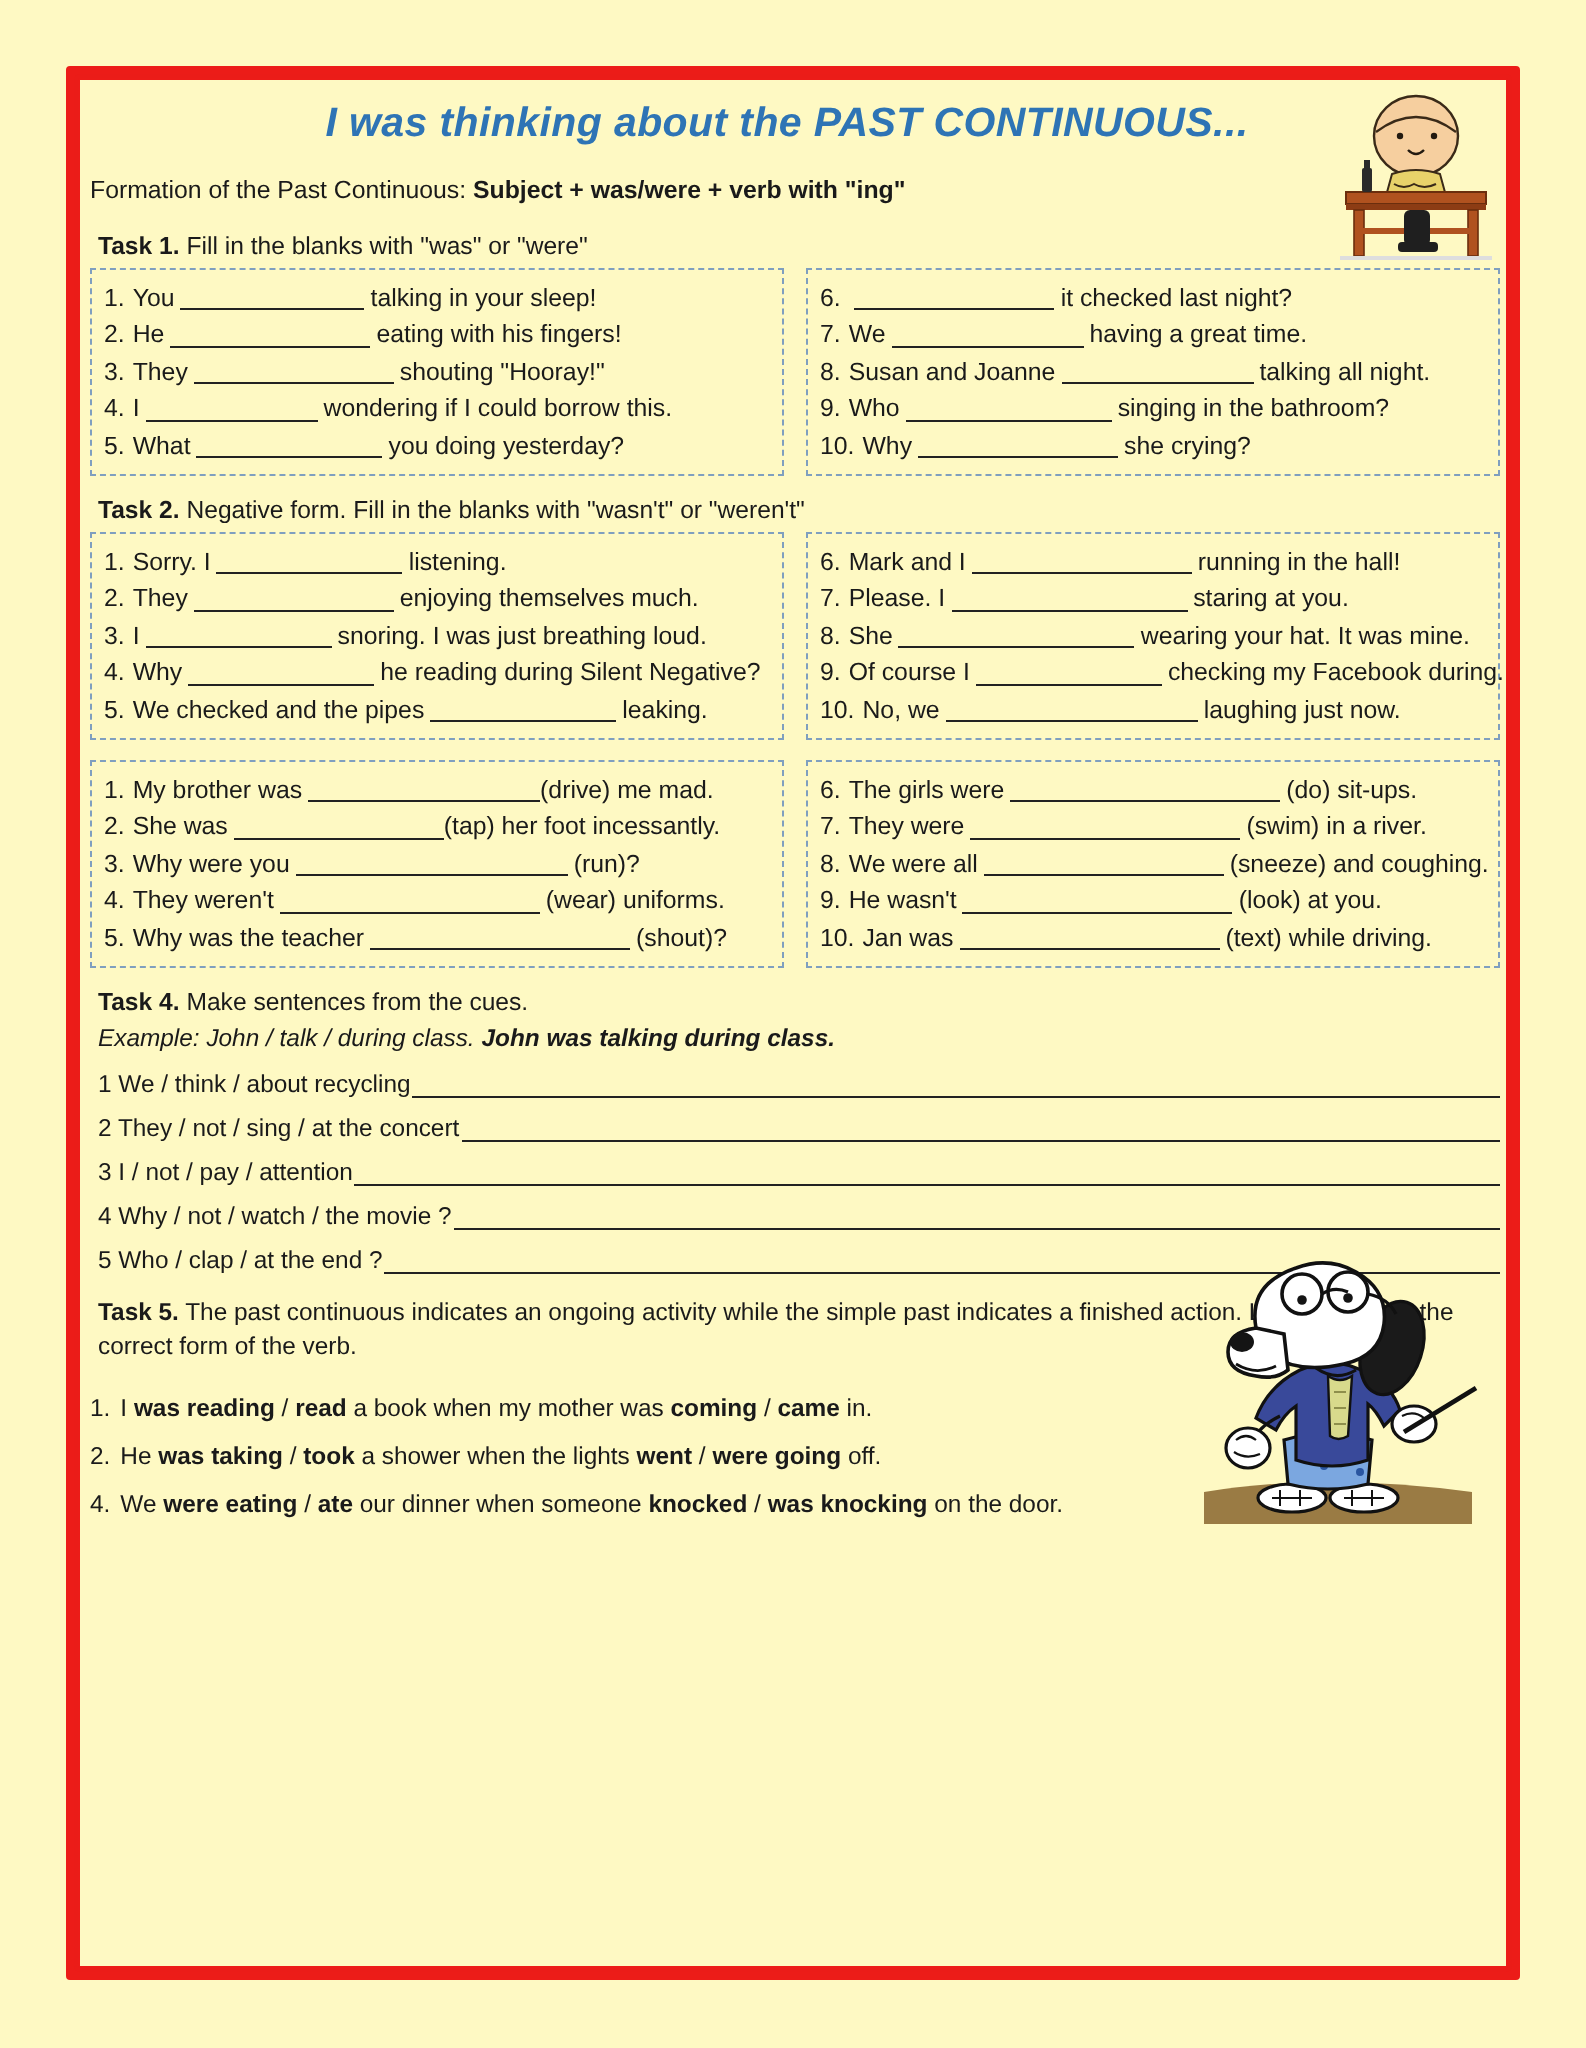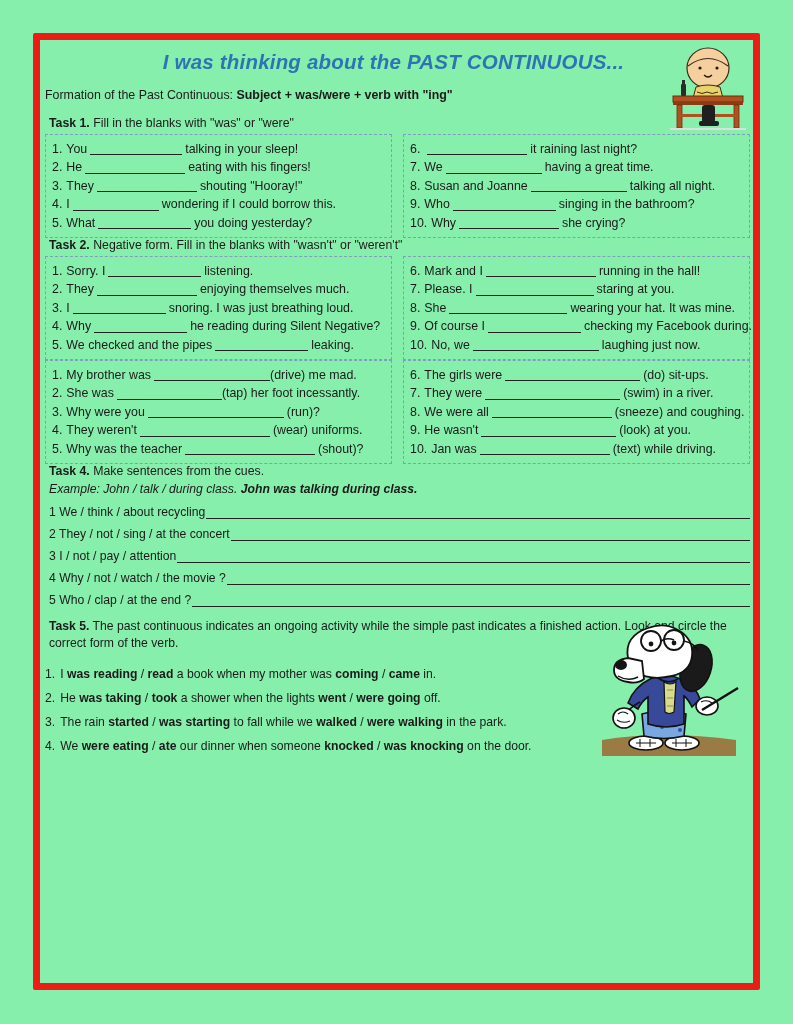--- a/index.html
+++ b/index.html
@@ -15,21 +15,21 @@
     color: #1a1a1a;
     overflow: hidden;
     position: relative;
   }
 
   .page {
     position: absolute;
     left: 0; top: 0;
     width: 793px;
     height: 1024px;
-    background: #86efac;
+    background: #fef9c3;
   }
 
   
   .red-frame {
     position: absolute;
     left: 33px;
     top: 33px;
     width: 727px;
     height: 957px;
     box-sizing: border-box;
@@ -108,21 +108,21 @@
   .qtext { flex: 0 0 auto; }
   .blank {
     flex: 0 0 auto;
     border-bottom: 1px solid #222;
     height: 11px;
     margin: 0 3px;
     align-self: flex-end;
   }
 
   
-  .sec { }
+  .sec { margin-top: 10px; }
 
   
   .t4-example {
     font-size: 12.2px;
     font-style: italic;
     margin: 0 0 2px 4px;
   }
   .t4-example b { font-weight: bold; font-style: italic; }
   .cue-row {
     display: flex;
@@ -255,21 +255,21 @@
               <span class="qnum">5.</span>
               <span class="qtext">What</span>
               <span class="blank" style="width: 93px;"></span>
               <span class="qtext">you doing yesterday?</span>
             </div>
           </div>
         <div class="colbox" id="t1-right">
             <div class="qrow">
               <span class="qnum">6.</span>
               <span class="blank" style="width: 100px;"></span>
-              <span class="qtext">it raining last night?</span>
+              <span class="qtext">it checked last night?</span>
             </div>
             <div class="qrow">
               <span class="qnum">7.</span>
               <span class="qtext">We</span>
               <span class="blank" style="width: 96px;"></span>
               <span class="qtext">having a great time.</span>
             </div>
             <div class="qrow">
               <span class="qnum">8.</span>
               <span class="qtext">Susan and Joanne</span>
@@ -468,21 +468,20 @@
     </div>
 
     <div class="sec t5-wrap" style="margin-top:10px;">
       <div class="t5-head">
         <b>Task 5.</b>
         <span>The past continuous indicates an ongoing activity while the simple past indicates a finished action.  Look and circle the correct form of the verb.</span>
       </div>
       <div class="t5-list" id="t5-list">
           <div class="t5-row"><span class="t5-num">1.</span><span>I </span><b>was reading</b><span> / </span><b>read</b><span> a book when my mother was </span><b>coming</b><span> / </span><b>came</b><span> in.</span></div>
           <div class="t5-row"><span class="t5-num">2.</span><span>He </span><b>was taking</b><span> / </span><b>took</b><span> a shower when the lights </span><b>went</b><span> / </span><b>were going</b><span> off.</span></div>
-          <div class="t5-row"><span class="t5-num">3.</span><span>The rain </span><b>started</b><span> / </span><b>was starting</b><span> to fall while we </span><b>walked</b><span> / </span><b>were walking</b><span> in the park.</span></div>
           <div class="t5-row"><span class="t5-num">4.</span><span>We </span><b>were eating</b><span> / </span><b>ate</b><span> our dinner when someone </span><b>knocked</b><span> / </span><b>was knocking</b><span> on the door.</span></div>
         </div>
 
       <svg class="art-snoopy" viewBox="0 0 150 148">
 
         <path d="M8 126 q60 -10 134 0 l0 16 l-134 0 z" fill="#9a7b44"></path>
 
         <ellipse cx="52" cy="129" rx="17" ry="7" fill="#fff" stroke="#111" stroke-width="1.6"></ellipse>
         <ellipse cx="88" cy="129" rx="17" ry="7" fill="#fff" stroke="#111" stroke-width="1.6"></ellipse>
         <path d="M42 129 h20 M46 125 v8 M56 125 v8" stroke="#111" stroke-width="1" fill="none"></path>

